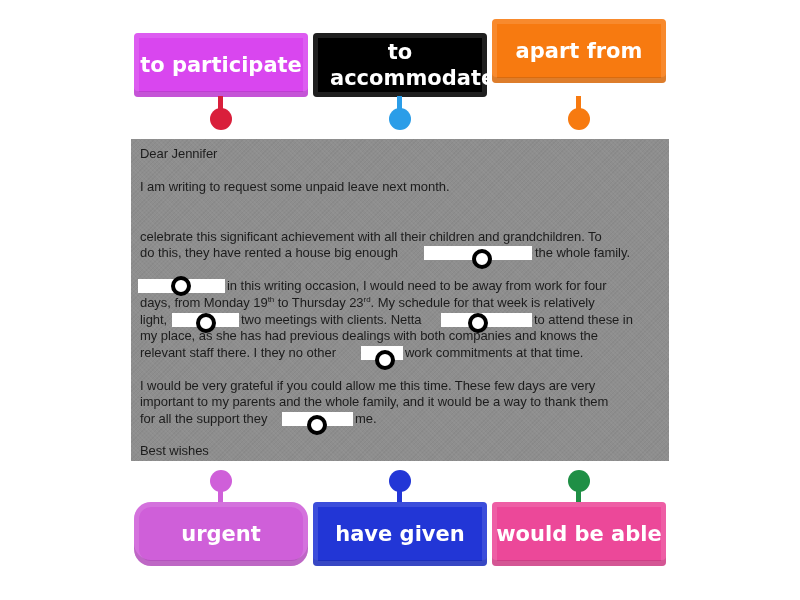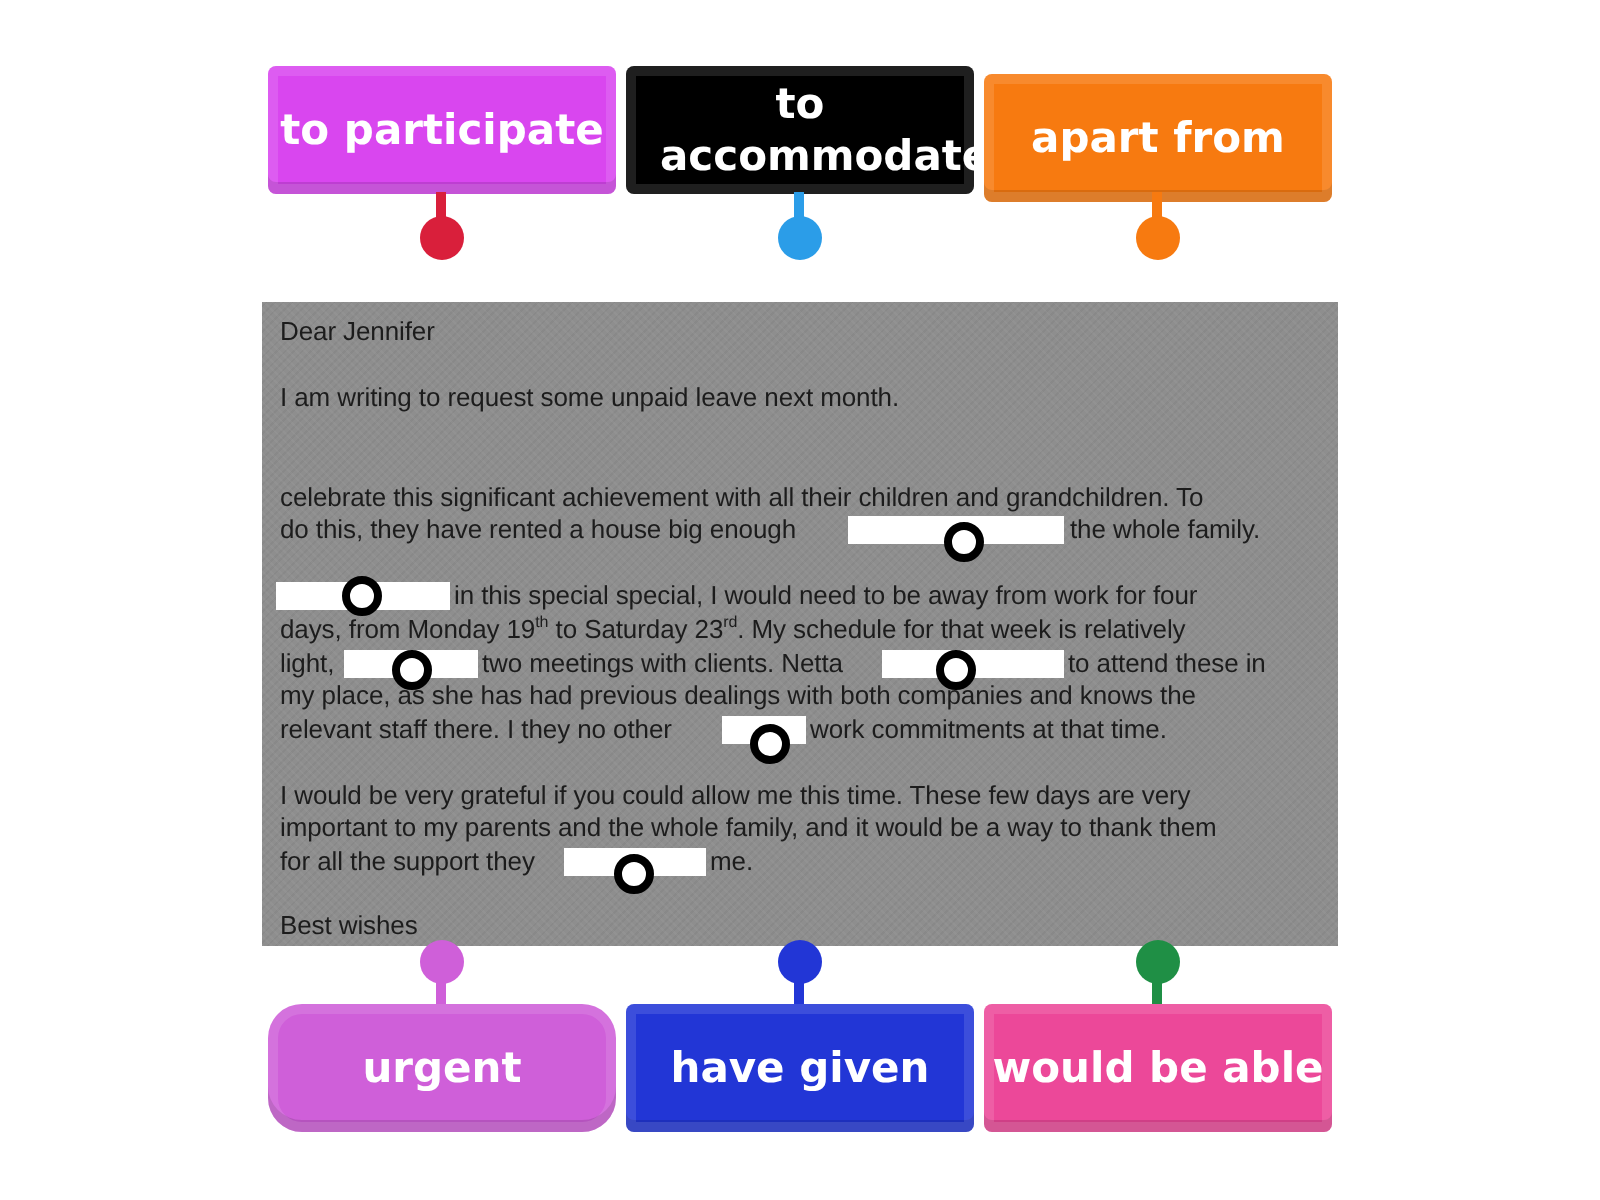--- a/index.html
+++ b/index.html
@@ -18,21 +18,20 @@
     .label span { display: block; }
     .stem { position: absolute; width: 5px; height: 16px; }
     .knob { position: absolute; width: 22px; height: 22px; border-radius: 50%; }
 
     .text-area {
       position: absolute; left: 131px; top: 139px; width: 538px; height: 322px;
       background-color: #8e8e8e;
       background-image:
         repeating-linear-gradient(45deg, rgba(255,255,255,0.04) 0 1px, transparent 1px 3px),
         repeating-linear-gradient(-45deg, rgba(0,0,0,0.04) 0 1px, transparent 1px 3px);
-      margin-top: 12px;
     }
     .line {
       position: absolute; left: 9px; font-size: 13px; color: #1c1c1c; white-space: nowrap;
       line-height: 16px; letter-spacing: -0.05px;
     }
     .line sup { font-size: 8px; line-height: 0; }
     .blank {
       position: absolute; background: #ffffff; height: 14px;
     }
     .ring {
@@ -48,37 +47,37 @@
 </div>
 <div class="stem" style="left:218px;top:96px;background:#d91f3b;"></div>
 <div class="knob" style="left:210px;top:108px;background:#d91f3b;"></div>
 
 <div class="label" style="left:313px;top:33px;background:#000000;">
   <span style="width:140px;">to accommodate</span>
 </div>
 <div class="stem" style="left:397px;top:96px;background:#2b9de8;"></div>
 <div class="knob" style="left:389px;top:108px;background:#2b9de8;"></div>
 
-<div class="label" style="left:492px;top:37px;background:#f77a10;">
+<div class="label" style="left:492px;top:19px;background:#f77a10;">
   <span>apart from</span>
 </div>
 <div class="stem" style="left:576px;top:96px;background:#f77a10;"></div>
 <div class="knob" style="left:568px;top:108px;background:#f77a10;"></div>
 
 <div class="text-area">
   <div class="line" style="top:7px;"><span>Dear Jennifer</span></div>
   <div class="line" style="top:40px;"><span>I am writing to request some unpaid leave next month.</span></div>
 
   <div class="line" style="top:90px;"><span>celebrate this significant achievement with all their children and grandchildren. To</span></div>
   <div class="line" style="top:106px;"><span>do this, they have rented a house big enough</span></div>
   <div class="line" style="top:106px;left:404px;"><span>the whole family.</span></div>
 
-  <div class="line" style="top:139px;left:96px;"><span>in this special special, I would need to be away from work for four</span></div>
+  <div class="line" style="top:139px;left:96px;"><span>in this writing occasion, I would need to be away from work for four</span></div>
   <div class="line" style="top:156px;">
-    <span>days, from Monday 19</span><sup>th</sup><span> to Saturday 23</span><sup>rd</sup><span>. My schedule for that week is relatively</span>
+    <span>days, from Monday 19</span><sup>th</sup><span> to Thursday 23</span><sup>rd</sup><span>. My schedule for that week is relatively</span>
   </div>
   <div class="line" style="top:173px;"><span>light,</span></div>
   <div class="line" style="top:173px;left:110px;"><span>two meetings with clients. Netta</span></div>
   <div class="line" style="top:173px;left:403px;"><span>to attend these in</span></div>
   <div class="line" style="top:189px;"><span>my place, as she has had previous dealings with both companies and knows the</span></div>
   <div class="line" style="top:206px;"><span>relevant staff there. I they no other</span></div>
   <div class="line" style="top:206px;left:274px;"><span>work commitments at that time.</span></div>
 
   <div class="line" style="top:239px;"><span>I would be very grateful if you could allow me this time. These few days are very</span></div>
   <div class="line" style="top:255px;"><span>important to my parents and the whole family, and it would be a way to thank them</span></div>

